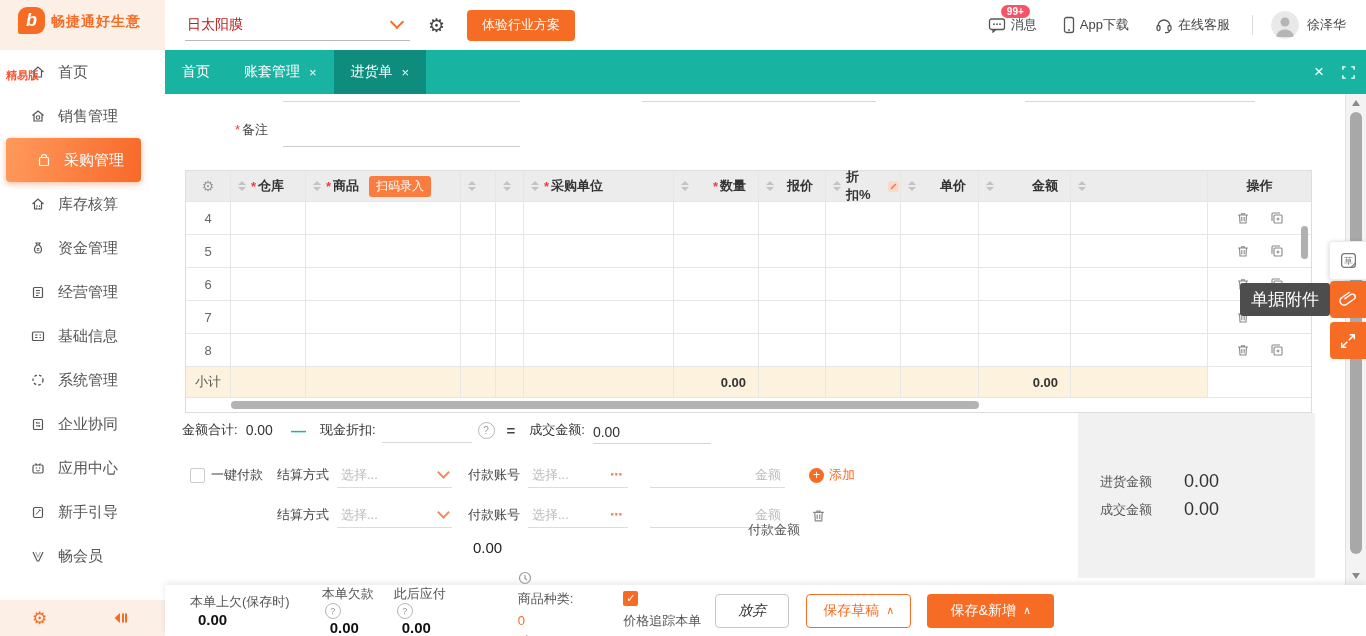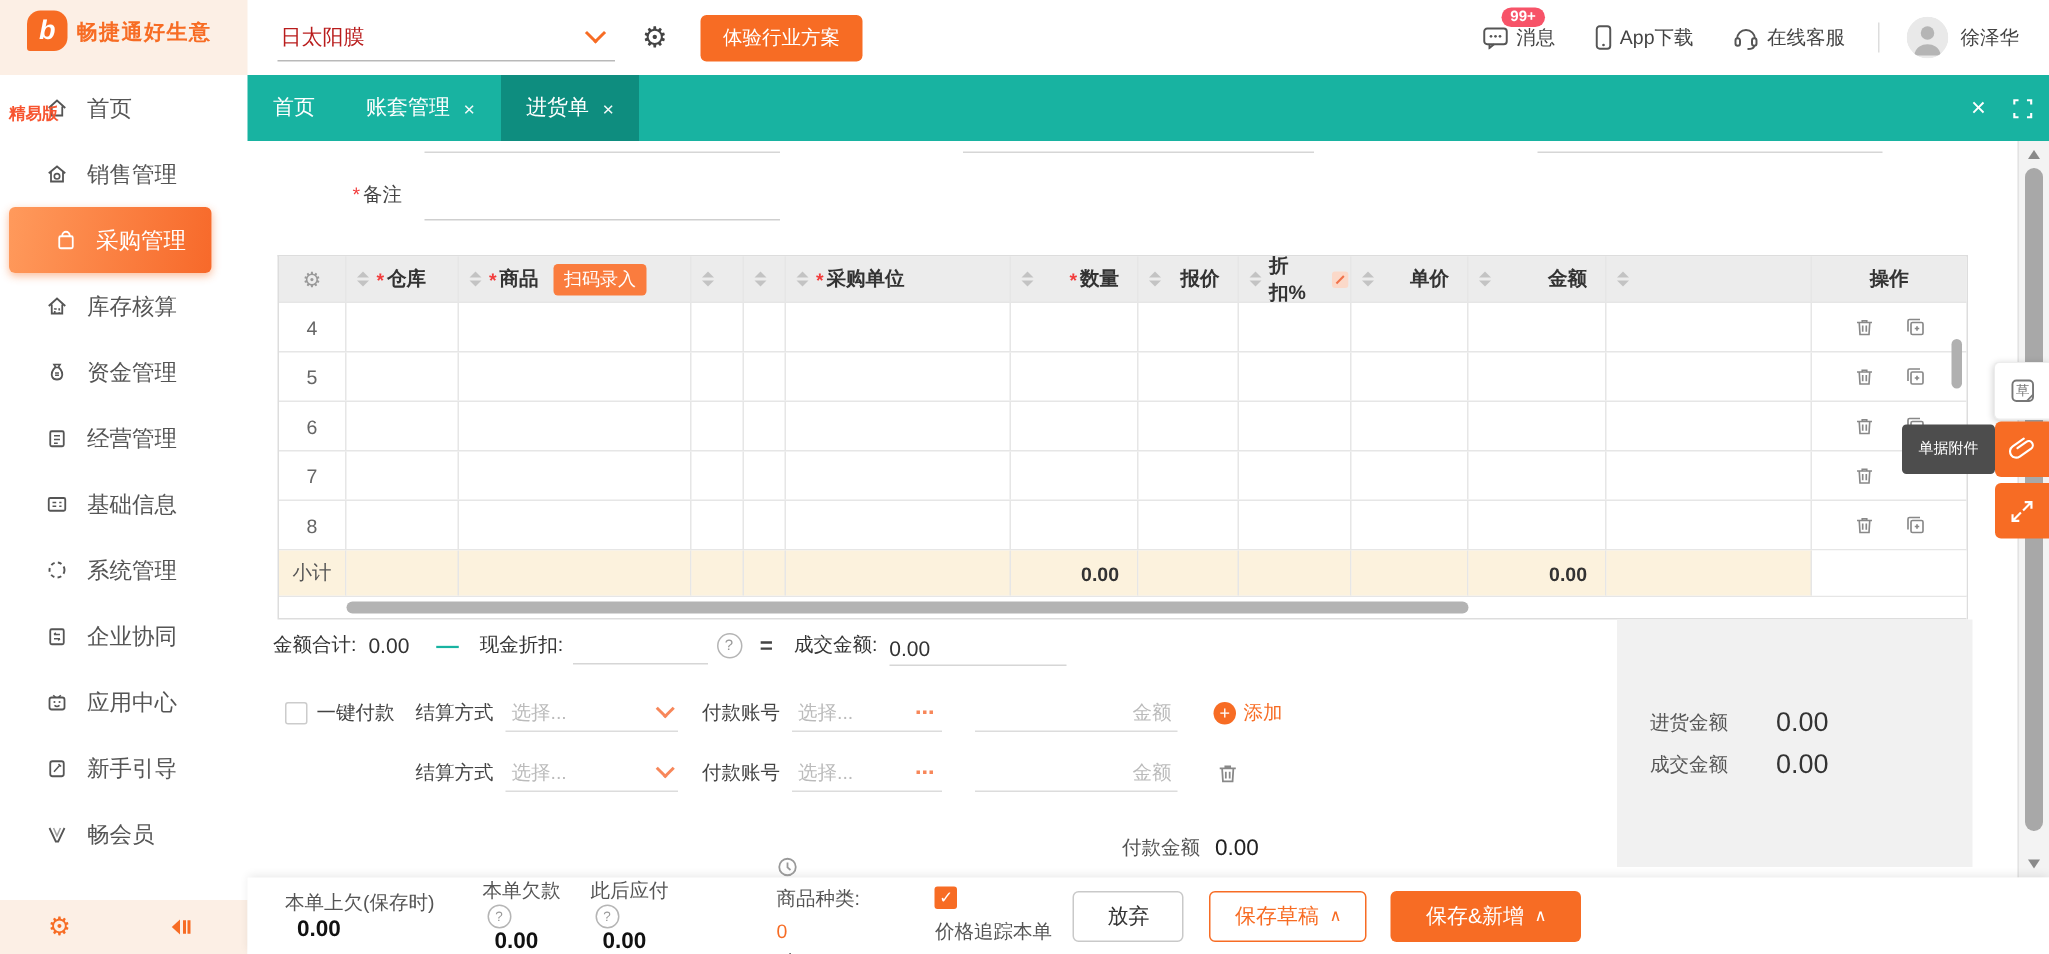--- a/index.html
+++ b/index.html
@@ -102,36 +102,36 @@
   .prow{display:flex;align-items:center;margin-left:22px;margin-bottom:7px;}
   .prow.first{margin-top:58px;}
   .plab{font-size:13px;color:#555;width:68px;}
   .pval{font-size:18px;color:#333;margin-left:16px;}
   
   .fab{position:absolute;right:0;width:36px;display:flex;align-items:center;justify-content:center;z-index:8;cursor:pointer;}
   .fab-draft{top:241px;height:37px;background:#fff;border:1px solid #ececec;border-right:none;border-radius:4px 0 0 4px;box-shadow:0 1px 5px rgba(0,0,0,.18);}
   .fab-clip{top:281px;height:37px;background:#f76c24;border-radius:4px 0 0 4px;}
   .fab-exp{top:322px;height:37px;background:#f76c24;border-radius:4px 0 0 4px;}
   .tip{position:absolute;right:36px;top:283px;height:33px;line-height:33px;padding:0 11px;background:#4d4d4d;color:#fff;
-       font-size:10px;border-radius:3px;z-index:8;}
+       font-size:17px;border-radius:3px;z-index:8;}
   
   .pscroll{position:absolute;left:1345px;top:94px;width:21px;height:491px;background:#f3f3f3;border-left:1px solid #e3e3e3;box-sizing:border-box;z-index:2;}
   .ps-up{position:absolute;left:6px;top:6px;width:0;height:0;border-left:4px solid transparent;border-right:4px solid transparent;border-bottom:6px solid #8a8a8a;}
   .ps-th{position:absolute;left:4px;top:18px;width:12px;height:442px;background:#a8a8a8;border-radius:6px;cursor:pointer;}
   .ps-dn{position:absolute;left:6px;bottom:6px;width:0;height:0;border-left:4px solid transparent;border-right:4px solid transparent;border-top:6px solid #8a8a8a;}
   
   .footer{position:absolute;left:165px;top:585px;width:1201px;height:51px;background:#fff;box-shadow:0 -2px 6px rgba(0,0,0,.09);
           display:flex;align-items:center;font-size:13px;color:#555;z-index:7;}
   .fval{font-weight:bold;font-size:15px;color:#111;margin-left:8px;}
   .fhelp{margin-left:3px;width:14px;height:14px;border:1px solid #b5b5b5;border-radius:50%;color:#999;font-size:9px;
          display:flex;align-items:center;justify-content:center;}
   .fgroup{display:flex;align-items:flex-start;flex-direction:column;}
   .cb-on{width:15px;height:15px;border-radius:2px;background:#f76c24;color:#fff;font-size:11px;display:flex;align-items:center;justify-content:center;cursor:pointer;}
   .btn{height:34px;border-radius:4px;display:flex;align-items:center;justify-content:center;font-size:14px;box-sizing:border-box;cursor:pointer;gap:7px;}
-  .btn-plain{width:74px;background:#fff;border:1px solid #c9c9c9;color:#333;margin-left:14px;}
+  .btn-plain{width:74px;background:#fff;border:1px solid #c9c9c9;color:#333;margin-left:14px;font-style:italic;}
   .btn-outline{width:105px;background:#fff;border:1px solid #f76c24;color:#f76c24;margin-left:17px;}
   .btn-primary{width:127px;background:#f76c24;border:none;color:#fff;margin-left:16px;}
   .chup{font-size:11px;}
 </style>
 </head>
 <body>
 
 <div class="app">
 
   <div class="topbar">
@@ -612,21 +612,21 @@
         <span class="more">⋯</span>
       </div>
       <div class="amt" style="margin-left:22px;width:135px;">
         <span class="ph">金额</span>
       </div>
       <svg width="15" height="15" viewBox="0 0 14 14" style="margin-left:26px;">
           <path d="M2 4h10M5.5 4V2.8h3V4M3.5 4l.5 8h6l.5-8M5.8 6v4.2M8.2 6v4.2" fill="none" stroke="#888" stroke-width="1.1"></path>
         </svg>
     </div>
 
-    <div class="pr" style="top:456px;">
+    <div class="pr" style="top:427px;flex-direction:column;">
       <span style="margin-left:583px;color:#555;">付款金额</span>
       <span class="payval">0.00</span>
     </div>
 
     <div class="panel">
       <div class="prow first">
         <span class="plab">进货金额</span>
         <span class="pval">0.00</span>
       </div>
       <div class="prow">

